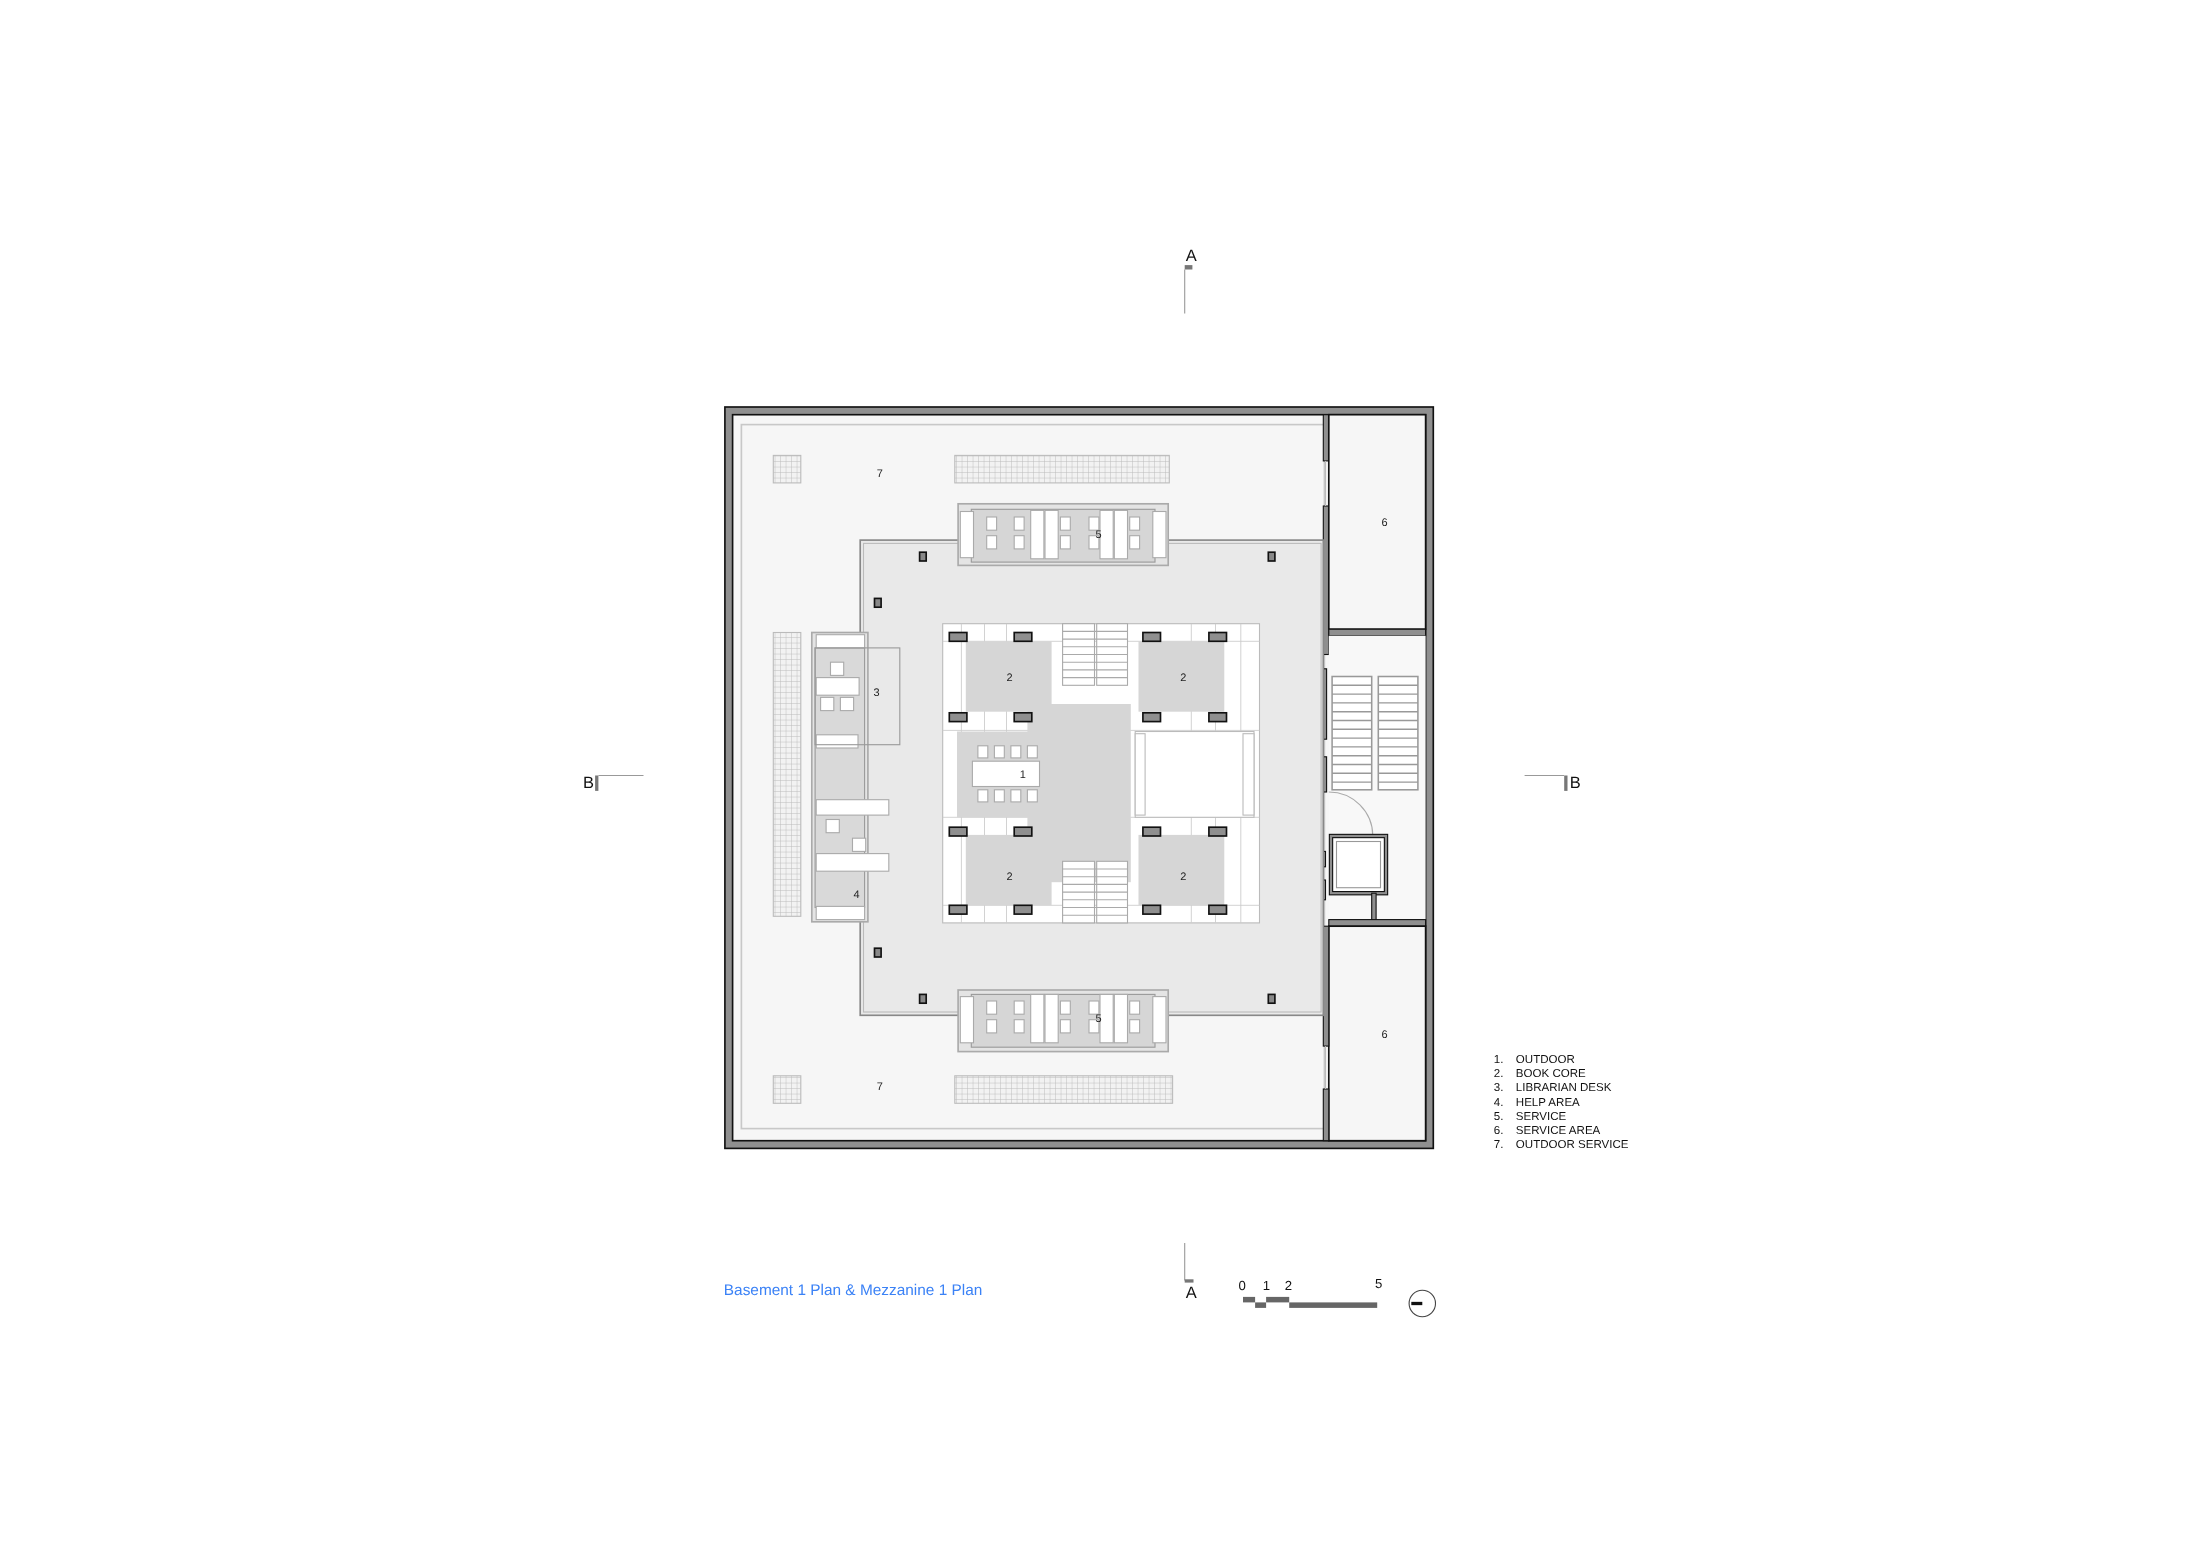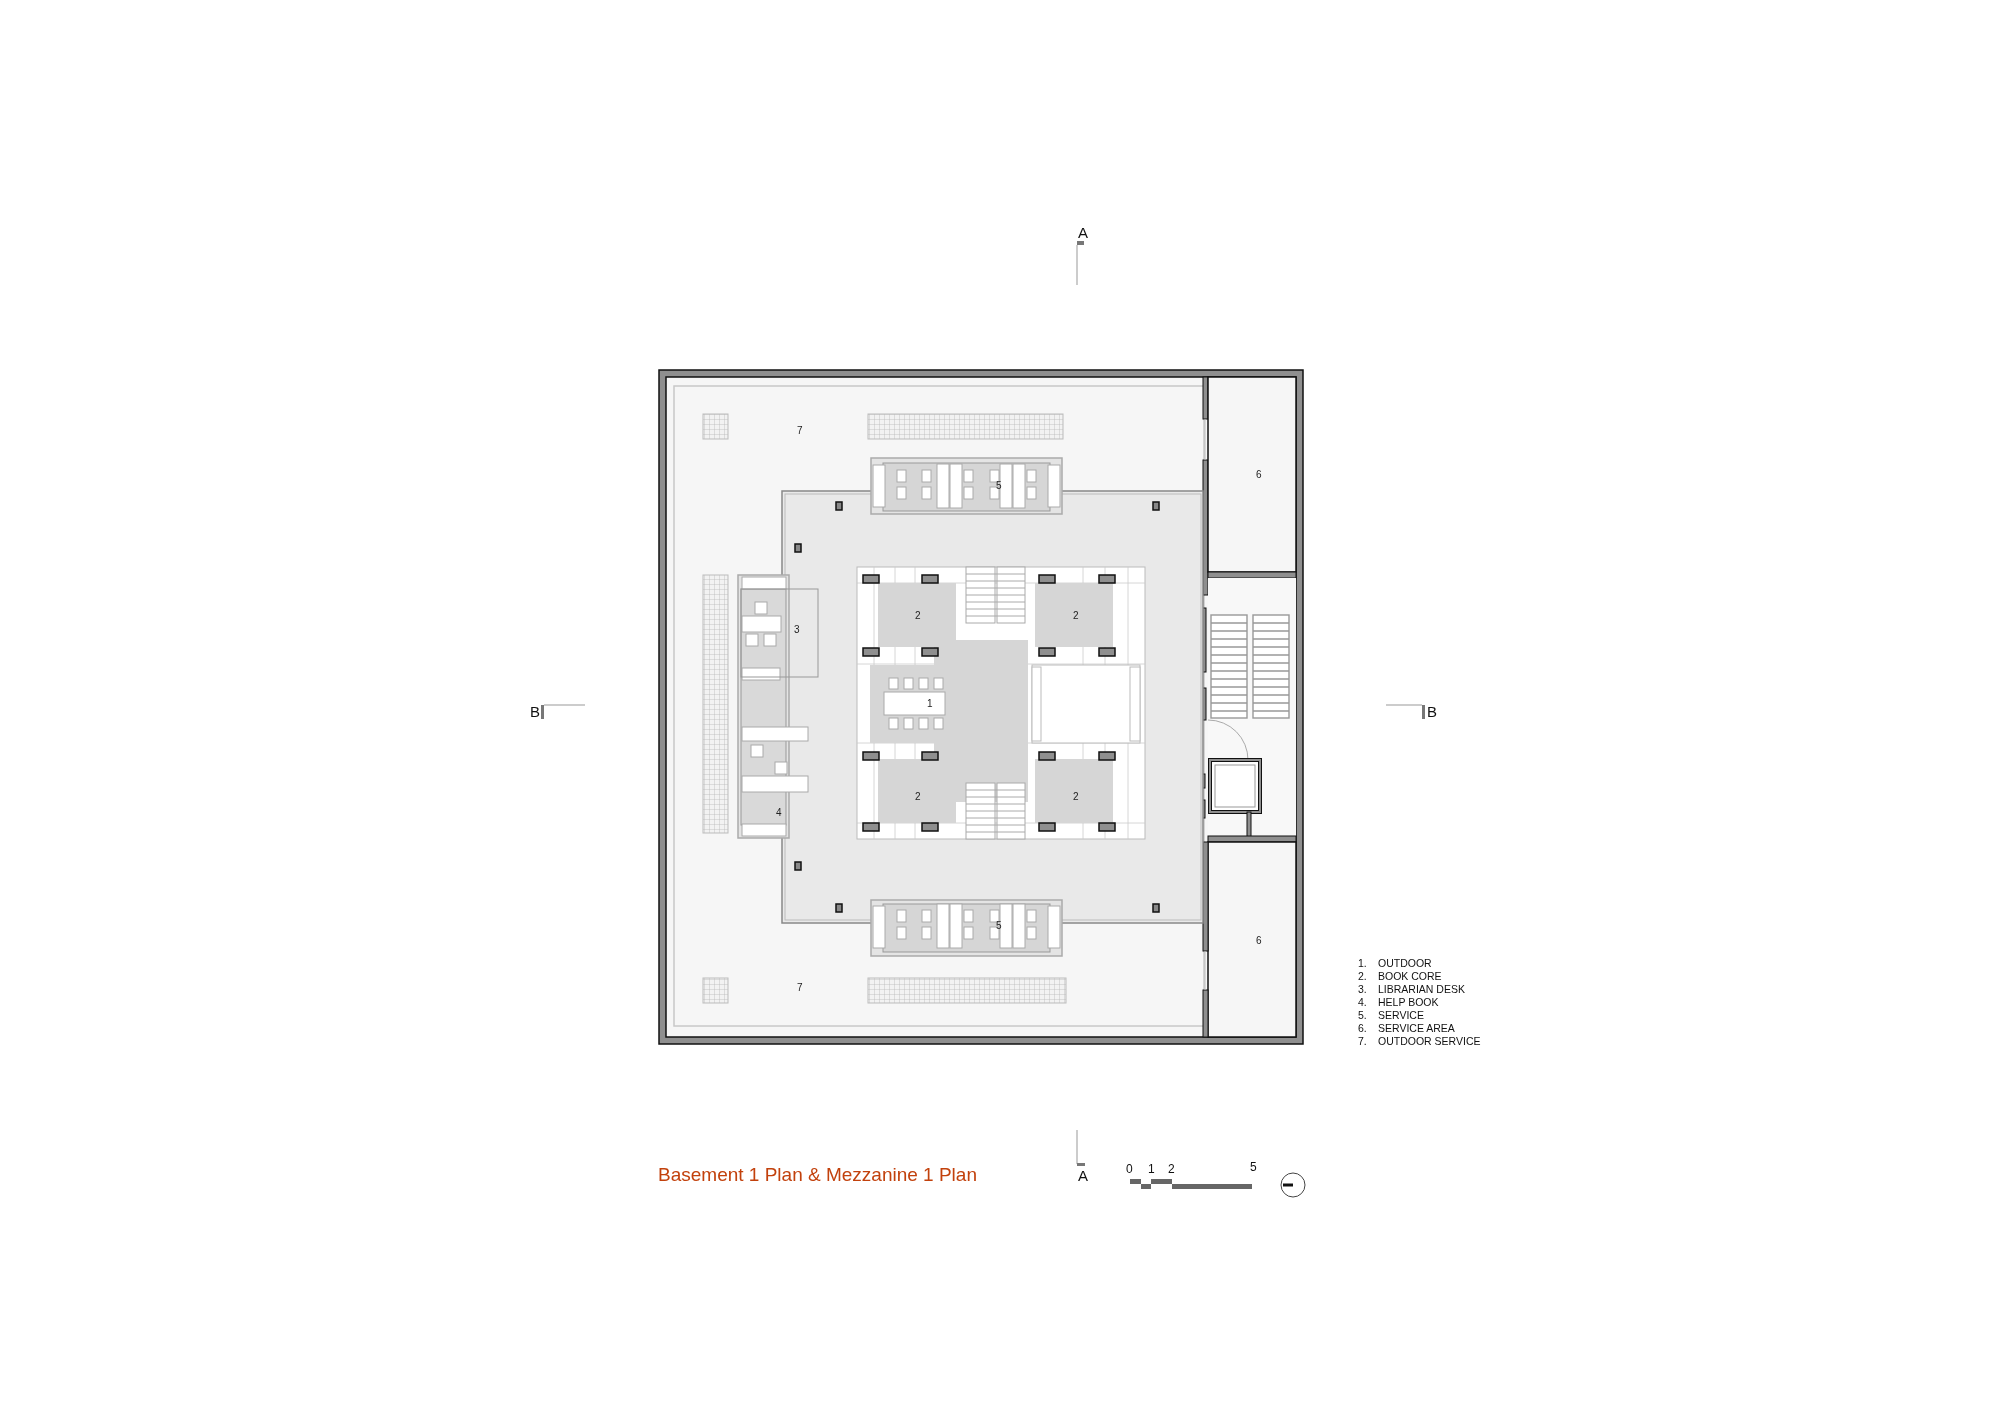--- a/index.html
+++ b/index.html
@@ -2,21 +2,21 @@
 <html><head>
 <meta charset="utf-8">
 <style>
   html,body{margin:0;padding:0;background:#fff;}
   body{width:2000px;height:1413px;position:relative;overflow:hidden;font-family:"Liberation Sans",sans-serif;color:#111;}
   svg{position:absolute;left:0;top:0;}
   .lbl{font-family:"Liberation Sans",sans-serif;font-size:10px;fill:#222;}
   .legend{position:absolute;left:1358px;top:957px;font-size:10.5px;line-height:13px;color:#111;}
   .legend .row{display:flex;}
   .legend .num{width:20px;}
-  .title{position:absolute;left:658px;top:1164px;font-size:19px;color:#c2410c;}
+  .title{position:absolute;left:658px;top:1164px;font-size:14px;color:#3b82f6;}
   .sec{position:absolute;font-size:15px;color:#111;}
   .scale-num{position:absolute;font-size:12px;color:#111;}
 </style>
 </head>
 <body>
 
 <svg width="2000" height="1413" viewBox="0 0 2000 1413">
   <defs>
     <pattern id="grate" width="5" height="5" patternUnits="userSpaceOnUse">
       <rect width="5" height="5" fill="#f2f2f2"></rect>
@@ -331,21 +331,21 @@
   <div class="row">
       <span class="num">2.</span>
       <span>BOOK CORE</span>
     </div>
   <div class="row">
       <span class="num">3.</span>
       <span>LIBRARIAN DESK</span>
     </div>
   <div class="row">
       <span class="num">4.</span>
-      <span>HELP BOOK</span>
+      <span>HELP AREA</span>
     </div>
   <div class="row">
       <span class="num">5.</span>
       <span>SERVICE</span>
     </div>
   <div class="row">
       <span class="num">6.</span>
       <span>SERVICE AREA</span>
     </div>
   <div class="row">

